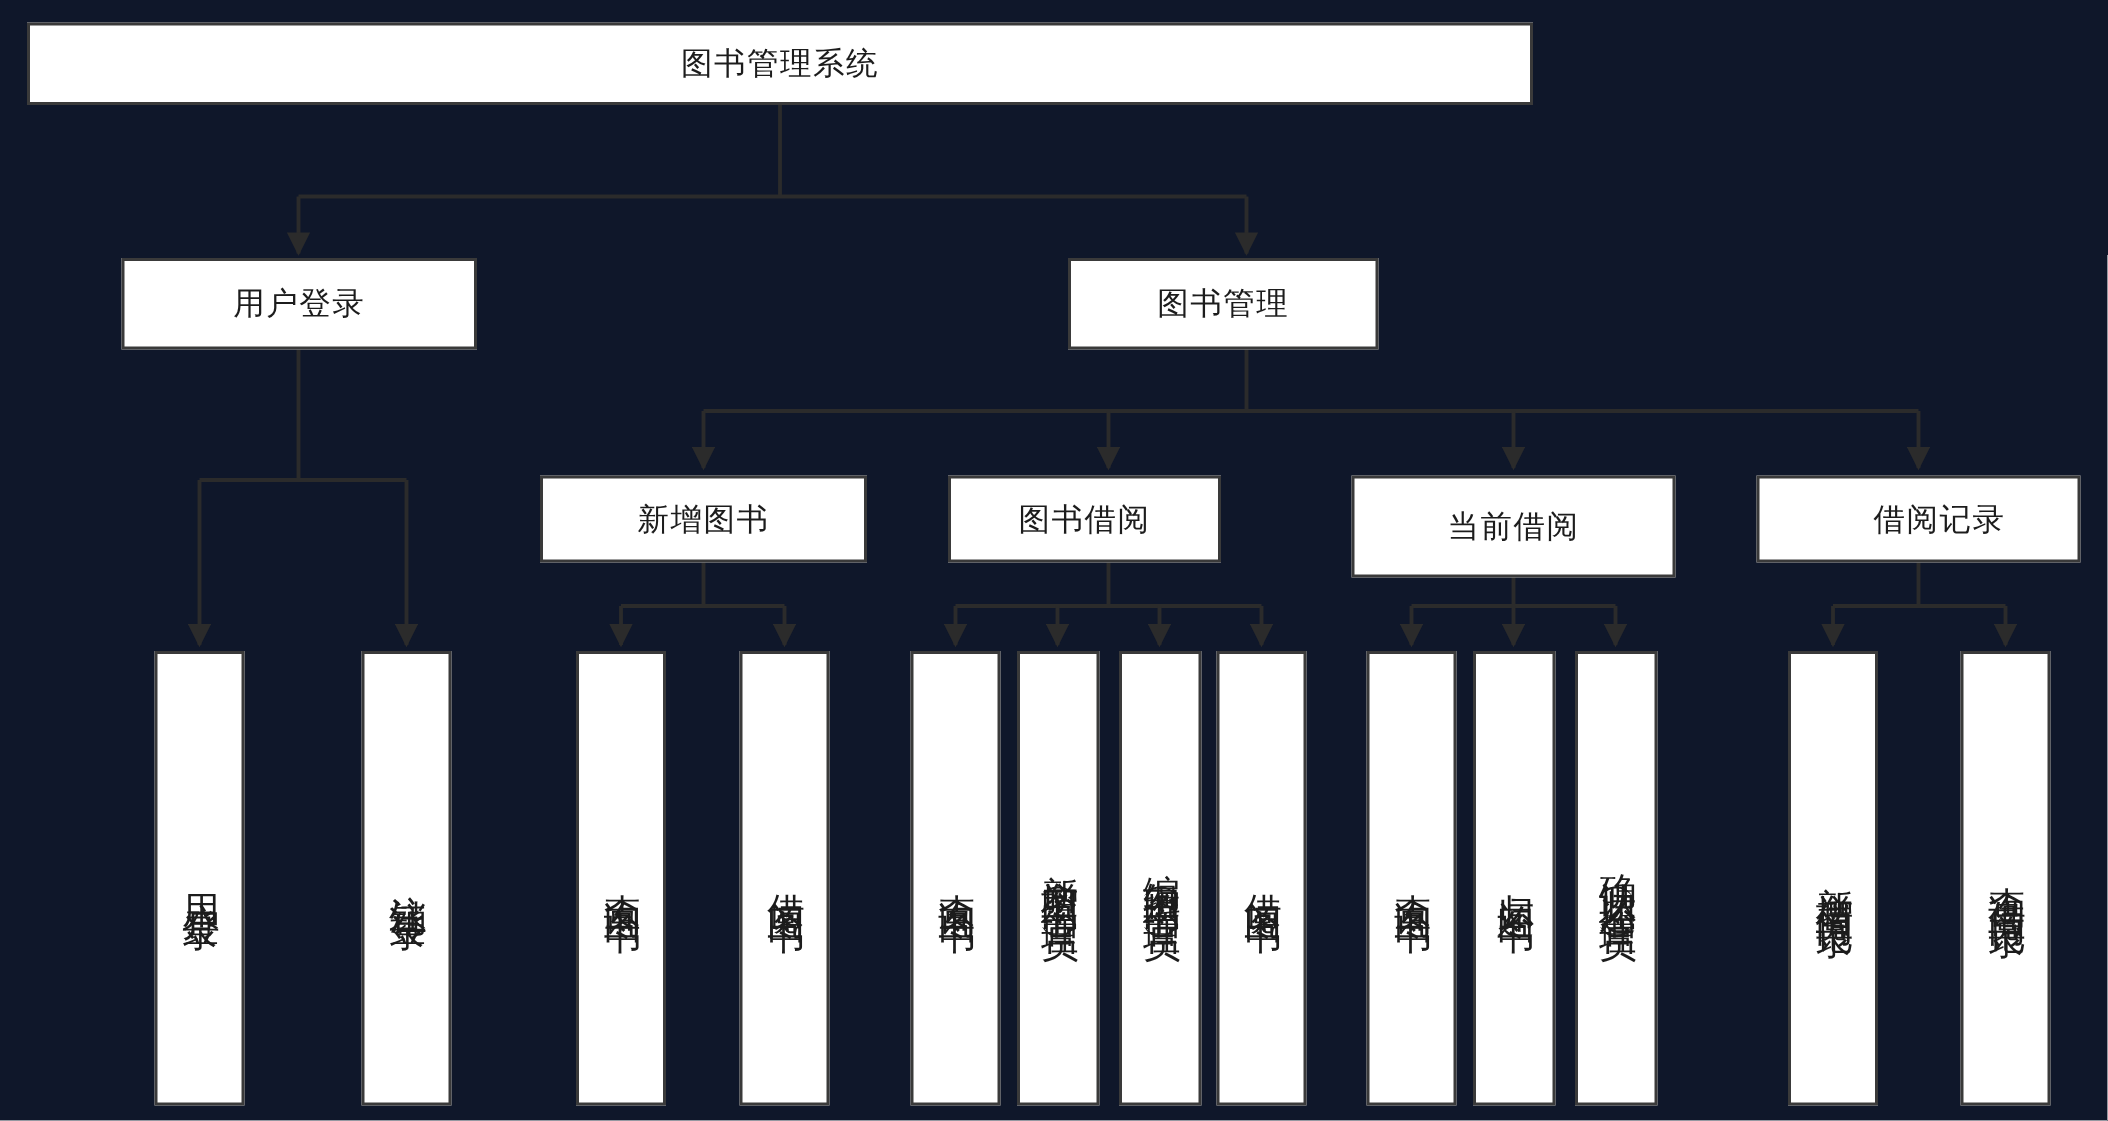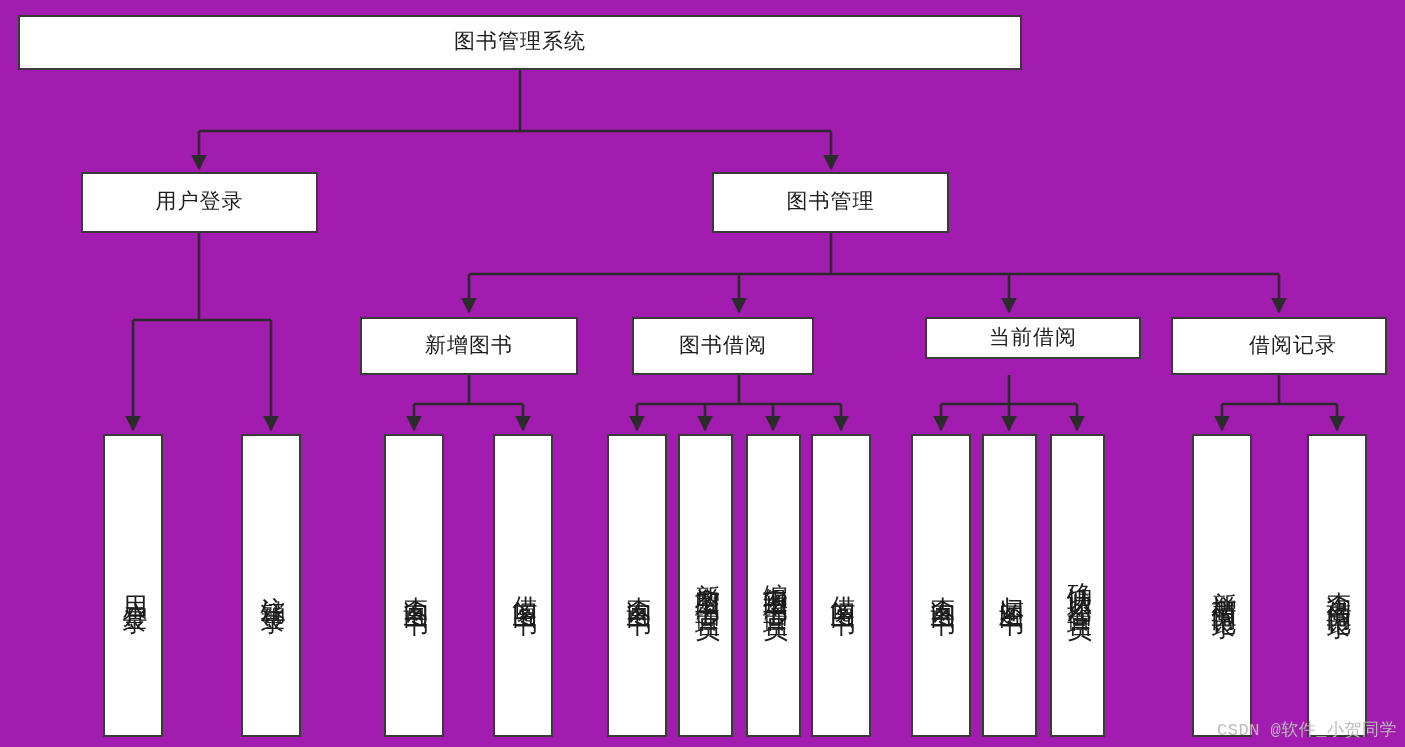--- a/index.html
+++ b/index.html
@@ -8,23 +8,22 @@
     padding: 0;
     background: #ffffff;
   }
   body {
     font-family: "Liberation Sans", "DejaVu Sans", sans-serif;
   }
   #canvas {
     position: relative;
     width: 1405px;
     height: 747px;
-    background: #a21caf;
+    background: #0f172a;
     overflow: hidden;
-    font-family: Liberation Mono, monospace;
   }
   svg.edges {
     position: absolute;
     left: 0;
     top: 0;
     width: 1405px;
     height: 747px;
     pointer-events: none;
   }
   .node {
@@ -127,33 +126,33 @@
   </svg>
 
   <div class="node horiz" style="left:18px; top:15px; width:1004px; height:55px;">
     <span class="node-label">图书管理系统</span>
   </div>
 
   <div class="node horiz" style="left:81px; top:172px; width:237px; height:61px;">
     <span class="node-label">用户登录</span>
   </div>
 
-  <div class="node horiz" style="left:712px; top:172px; width:237px; height:61px;">
+  <div class="node horiz" style="left:712px; top:172px; width:207px; height:61px;">
     <span class="node-label">图书管理</span>
   </div>
 
   <div class="node horiz" style="left:360px; top:317px; width:218px; height:58px;">
     <span class="node-label">新增图书</span>
   </div>
 
   <div class="node horiz" style="left:632px; top:317px; width:182px; height:58px;">
     <span class="node-label">图书借阅</span>
   </div>
 
-  <div class="node horiz" style="left:901px; top:317px; width:216px; height:42px;margin-left:24px;">
+  <div class="node horiz" style="left:901px; top:317px; width:216px; height:68px;">
     <span class="node-label">当前借阅</span>
   </div>
 
   <div class="node horiz" style="left:1171px; top:317px; width:216px; height:58px;padding-left:28px;">
     <span class="node-label">借阅记录</span>
   </div>
 
   <div class="node vert" style="left:103px; top:434px; width:60px; height:303px;">
     <span class="node-label">用户登录</span>
   </div>
@@ -199,15 +198,14 @@
   </div>
 
   <div class="node vert" style="left:1192px; top:434px; width:60px; height:303px;">
     <span class="node-label">新增借阅记录</span>
   </div>
 
   <div class="node vert" style="left:1307px; top:434px; width:60px; height:303px;">
     <span class="node-label">查询借阅记录</span>
   </div>
 
-  <div id="watermark">CSDN @软件_小贺同学</div>
 
 </div>
 
 </body></html>

